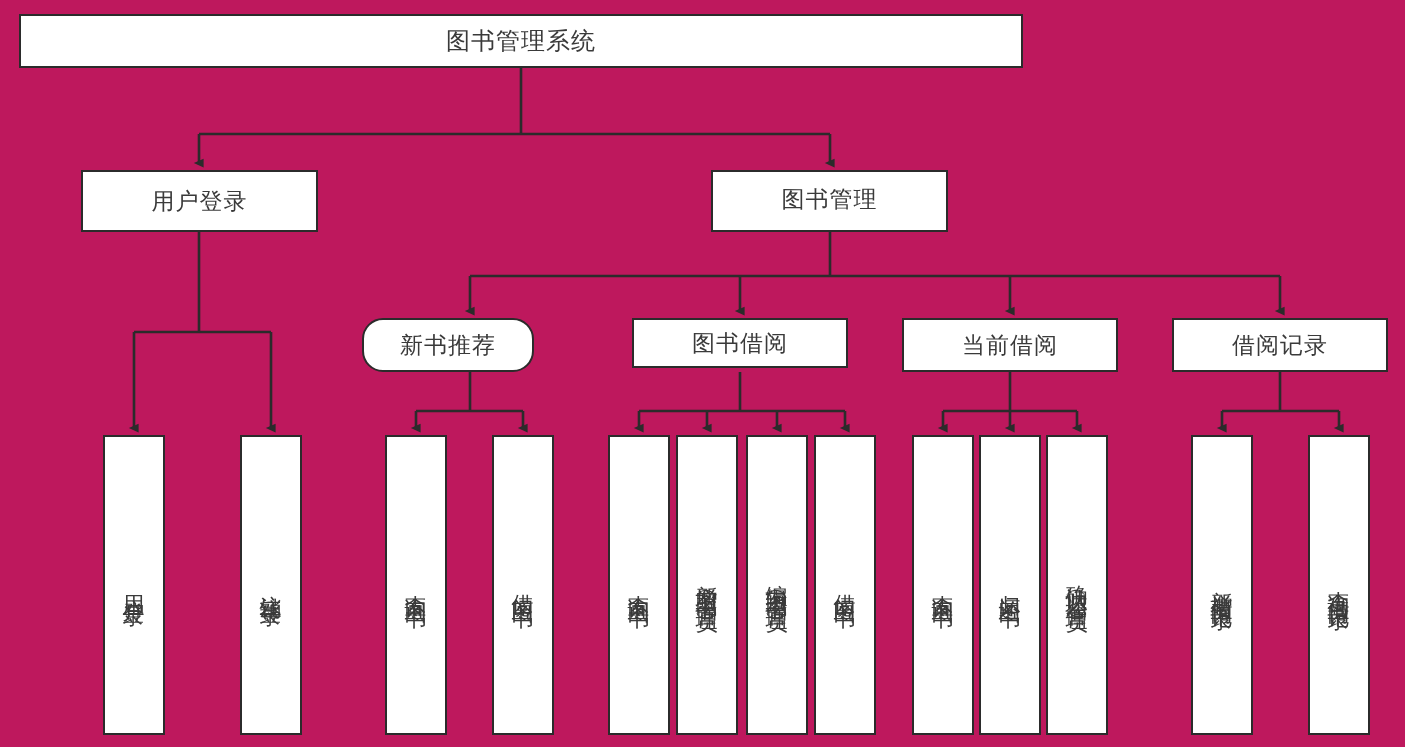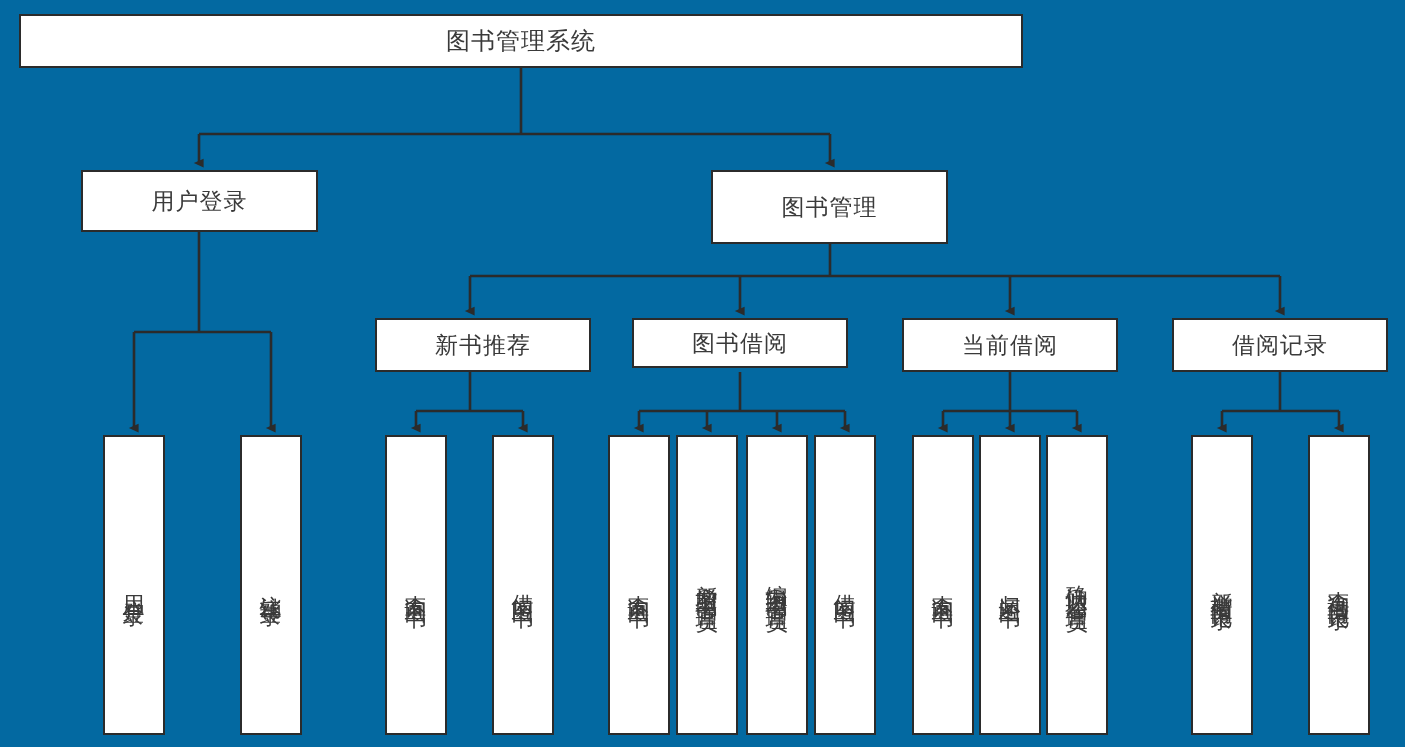--- a/index.html
+++ b/index.html
@@ -4,21 +4,21 @@
 <style>
   html,body{margin:0;padding:0;background:#ffffff;}
   body{
     font-family:"Liberation Sans","DejaVu Sans",sans-serif;
     -webkit-font-smoothing:antialiased;
   }
   #canvas{
     position:relative;
     width:1405px;
     height:747px;
-    background:#0369a1;
+    background:#be185d;
     overflow:hidden;
     text-align:center;
   }
   .box{
     position:absolute;
     box-sizing:border-box;
     background:#ffffff;
     border:2px solid #2b2b2b;
     display:flex;
     align-items:center;
@@ -117,25 +117,25 @@
     </g>
   </svg>
 
   <div class="box root" style="left:19px;top:14px;width:1004px;height:54px;">
     <span class="htext">图书管理系统</span>
   </div>
 
   <div class="box lvl2" style="left:81px;top:170px;width:237px;height:62px;">
     <span class="htext">用户登录</span>
   </div>
-  <div class="box lvl2" style="left:711px;top:170px;width:237px;height:74px;">
+  <div class="box lvl2" style="left:711px;top:170px;width:237px;height:62px;font-family:Liberation Mono, monospace;">
     <span class="htext">图书管理</span>
   </div>
 
-  <div class="box lvl3" style="left:375px;top:318px;width:216px;height:54px;">
+  <div class="box lvl3" style="left:362px;top:318px;width:172px;height:54px;border-radius:21px;">
     <span class="htext">新书推荐</span>
   </div>
   <div class="box lvl3" style="left:632px;top:318px;width:216px;height:50px;">
     <span class="htext">图书借阅</span>
   </div>
   <div class="box lvl3" style="left:1172px;top:318px;width:216px;height:54px;">
     <span class="htext">借阅记录</span>
   </div>
   <div class="box lvl3" style="left:902px;top:318px;width:216px;height:54px;">
     <span class="htext">当前借阅</span>

